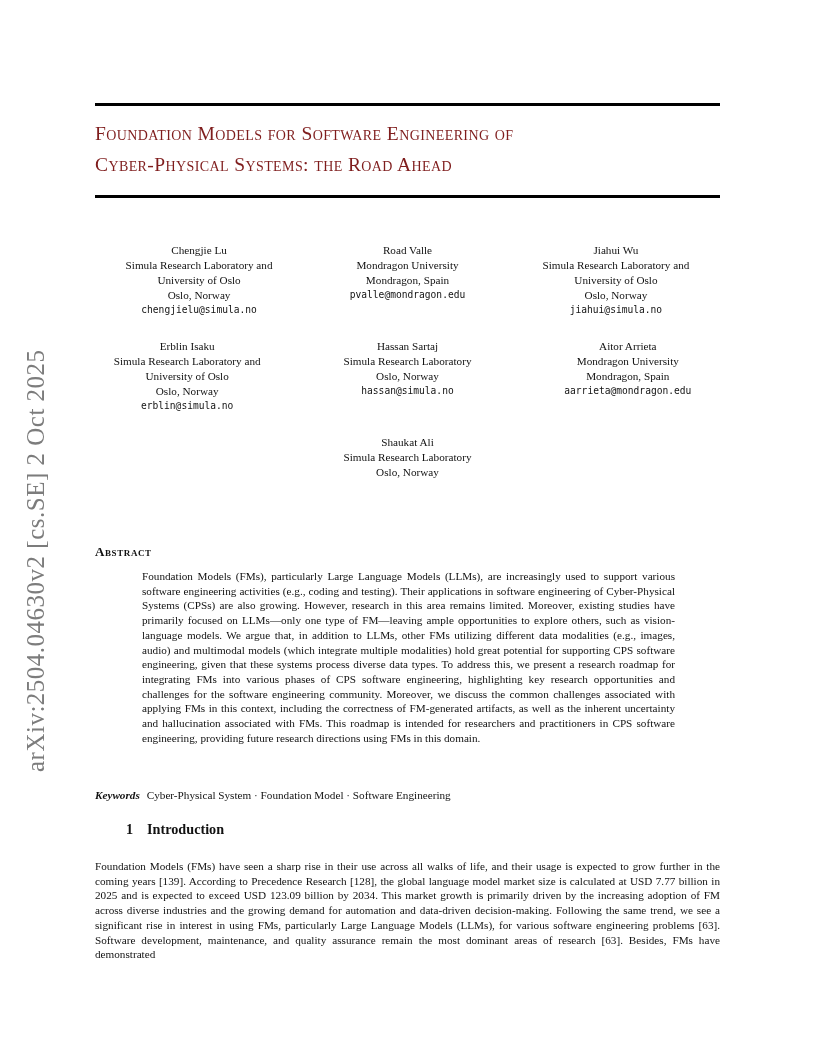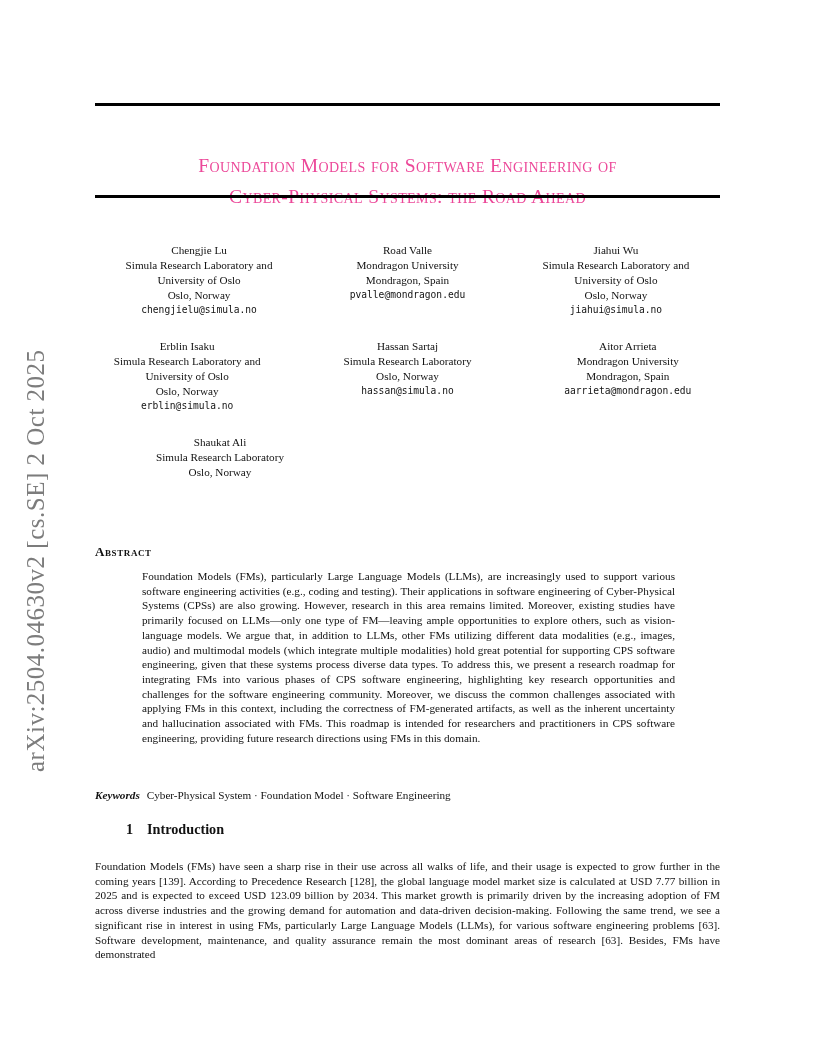--- a/index.html
+++ b/index.html
@@ -31,38 +31,37 @@
     height: 3px;
     background: #000000;
   }
   .rule-top { top: 103px; }
   .rule-under-title { top: 195px; }
   .paper-title {
     position: absolute;
     top: 118px;
     left: 95px;
     width: 625px;
-    text-align: center;
+    text-align: left;
     font-variant: small-caps;
     font-size: 19.5px;
     line-height: 31px;
     letter-spacing: 0.4px;
-    color: #ec4899;
-    margin-top: 32px;
+    color: #7f1d1d;
   }
   .author-row {
     position: absolute;
     left: 95px;
     width: 625px;
     display: flex;
     justify-content: space-between;
   }
   .author-row-1 { top: 243px; }
   .author-row-2 { top: 339px; gap: 36px; }
-  .author-row-3 { top: 435px; }
+  .author-row-3 { top: 435px; justify-content: center; }
   .author-block {
     width: 33.3%;
     text-align: center;
     font-size: 11.2px;
     line-height: 14.9px;
   }
   .author-row-3 .author-block { width: 40%; }
   .author-name { font-weight: normal; }
   .author-email {
     font-family: "DejaVu Sans Mono", monospace;

